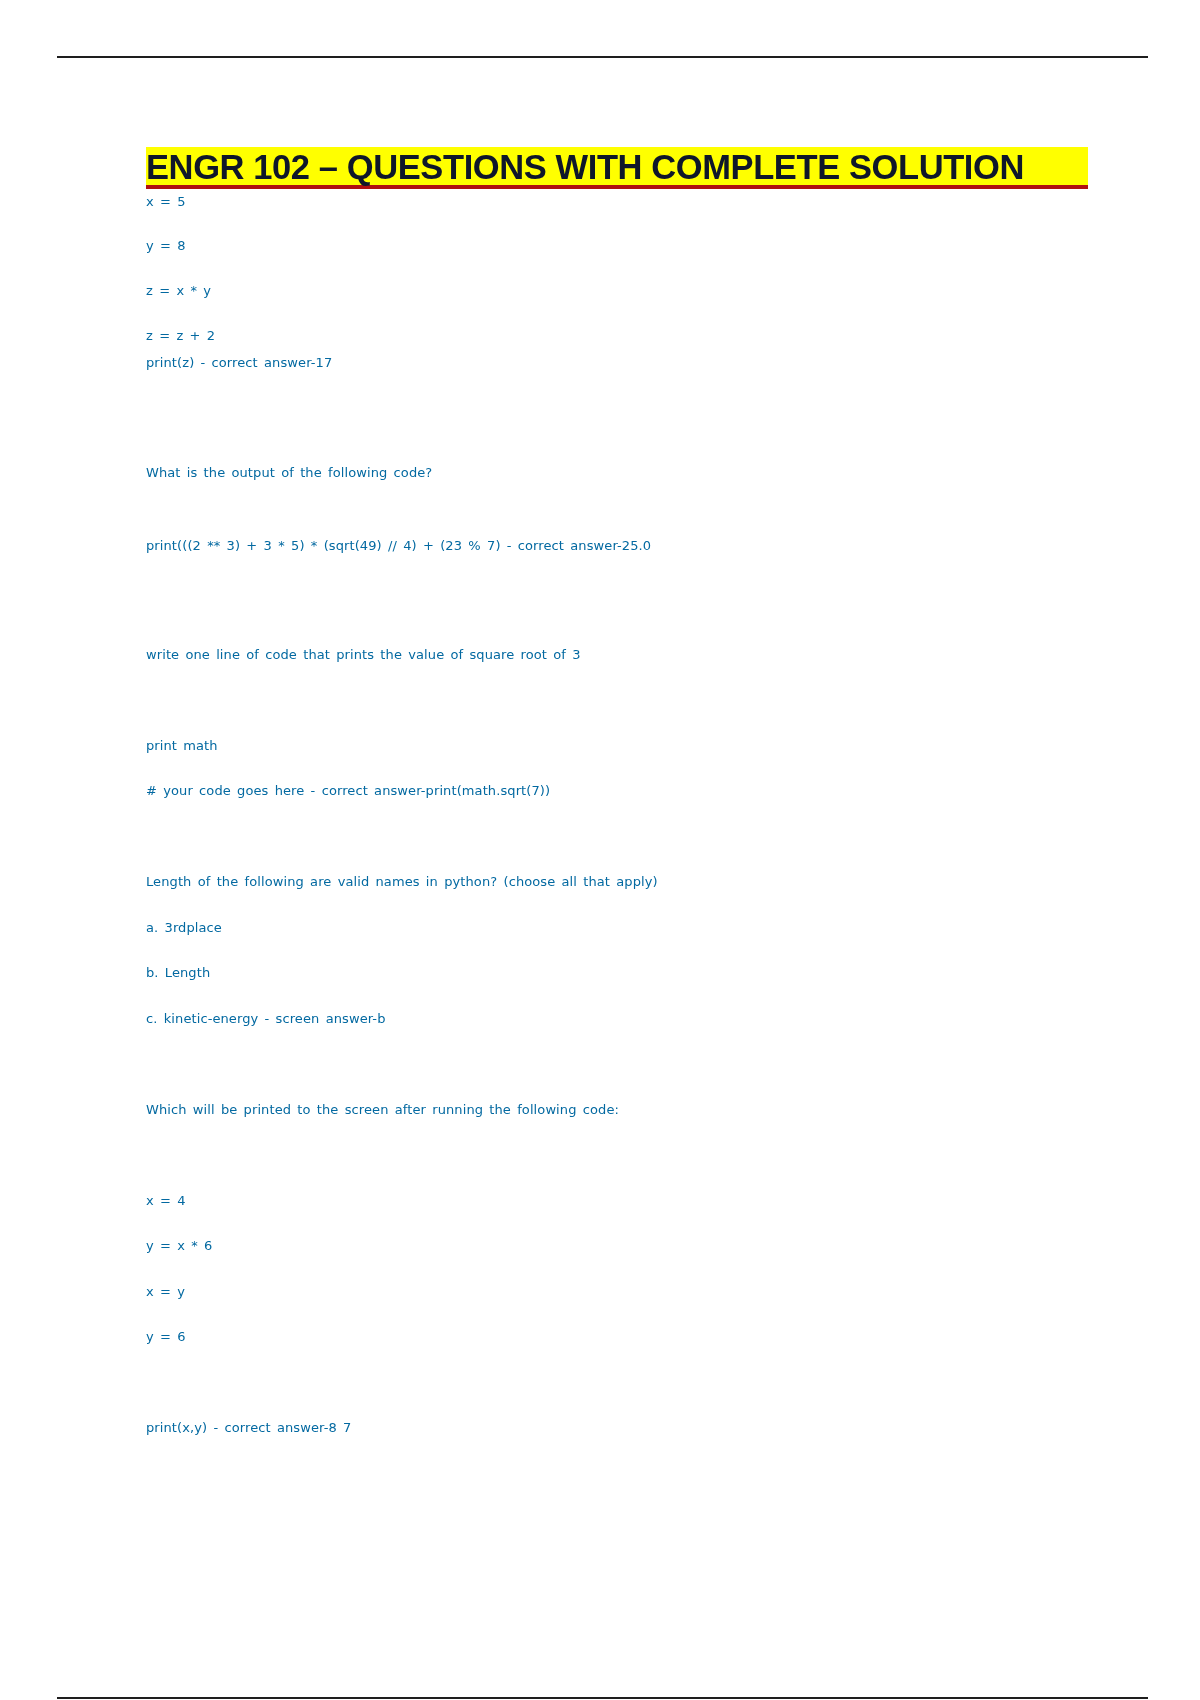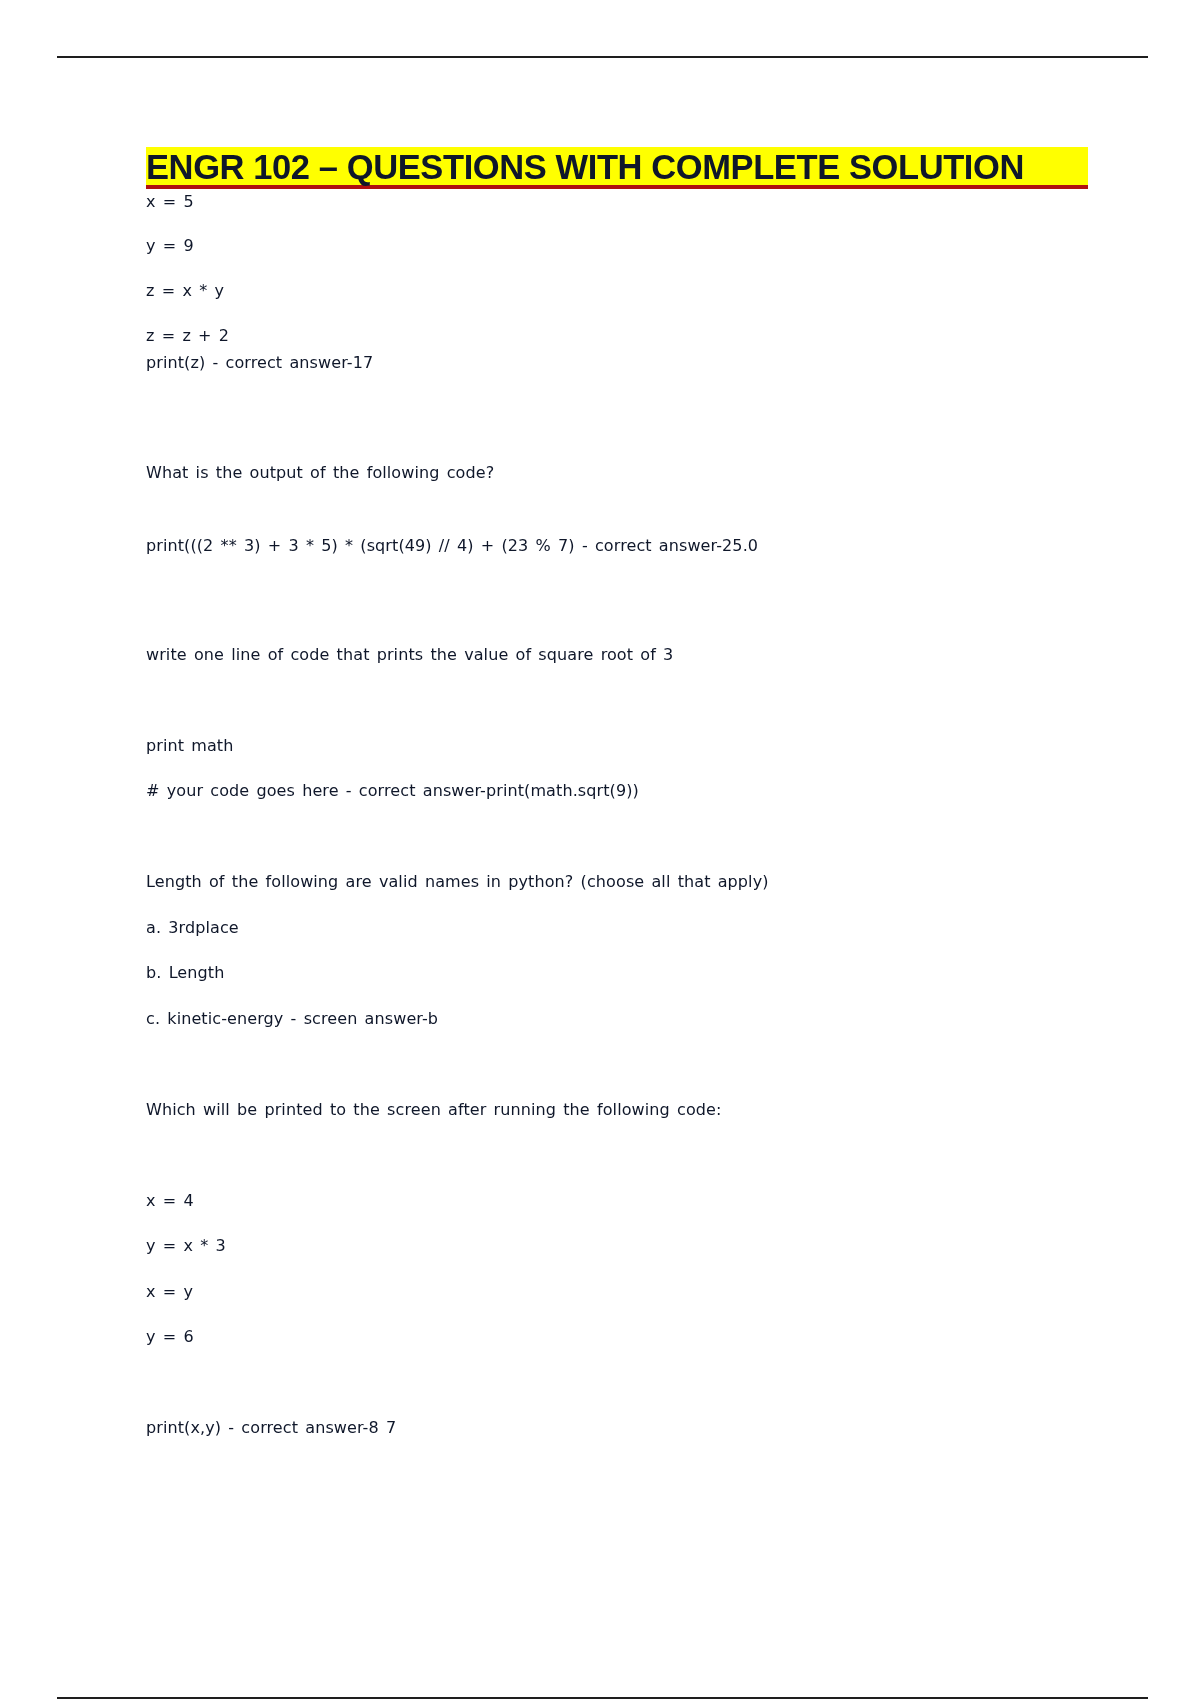--- a/index.html
+++ b/index.html
@@ -6,50 +6,50 @@
   body { width: 1200px; height: 1700px; position: relative; overflow: hidden;
          font-family: "Liberation Sans", "DejaVu Sans", sans-serif; color: #1a1a1a; }
   .rule { position: absolute; left: 57px; width: 1091px; height: 2px; background: #1e1e1e; }
   .rule.top { top: 56px; }
   .rule.bottom { top: 1697px; }
   .title-banner { position: absolute; left: 146px; top: 147px; width: 942px; height: 38px;
                   background: #ffff00; border-bottom: 4px solid #b01010; box-sizing: content-box; }
   .title-text { position: absolute; left: 0; top: 0; width: 100%; height: 51px; line-height: 40px;
                 font-family: "Liberation Sans", sans-serif; font-weight: bold; font-size: 34.5px;
                 color: #0f172a; letter-spacing: -0.4px; white-space: nowrap; text-align: left; }
-  .line { position: absolute; left: 146px; font-size: 16px; line-height: 22px; white-space: nowrap;
-          font-family: "DejaVu Sans", sans-serif; color: #0f172a; letter-spacing: 0.1px; word-spacing: 2px; }
+  .line { position: absolute; left: 146px; font-size: 13px; line-height: 22px; white-space: nowrap;
+          font-family: "DejaVu Sans", sans-serif; color: #0369a1; letter-spacing: 0.1px; word-spacing: 2px; }
 </style>
 </head>
 <body>
 
 <div class="rule top"></div>
 
 <div class="title-banner">
   <div class="title-text">ENGR 102 – QUESTIONS WITH COMPLETE SOLUTION</div>
 </div>
 
 <div class="line" style="top:191px">x = 5</div>
-<div class="line" style="top:235px">y = 9</div>
+<div class="line" style="top:235px">y = 8</div>
 <div class="line" style="top:280px">z = x * y</div>
 <div class="line" style="top:325px">z = z + 2</div>
 <div class="line" style="top:352px">print(z) - correct answer-17</div>
 
 <div class="line" style="top:462px">What is the output of the following code?</div>
 <div class="line" style="top:535px">print(((2 ** 3) + 3 * 5) * (sqrt(49) // 4) + (23 % 7) - correct answer-25.0</div>
 
 <div class="line" style="top:644px">write one line of code that prints the value of square root of 3</div>
 <div class="line" style="top:735px">print math</div>
-<div class="line" style="top:780px"># your code goes here - correct answer-print(math.sqrt(9))</div>
+<div class="line" style="top:780px"># your code goes here - correct answer-print(math.sqrt(7))</div>
 
 <div class="line" style="top:871px">Length of the following are valid names in python? (choose all that apply)</div>
 <div class="line" style="top:917px">a. 3rdplace</div>
 <div class="line" style="top:962px">b. Length</div>
 <div class="line" style="top:1008px">c. kinetic-energy - screen answer-b</div>
 
 <div class="line" style="top:1099px">Which will be printed to the screen after running the following code:</div>
 <div class="line" style="top:1190px">x = 4</div>
-<div class="line" style="top:1235px">y = x * 3</div>
+<div class="line" style="top:1235px">y = x * 6</div>
 <div class="line" style="top:1281px">x = y</div>
 <div class="line" style="top:1326px">y = 6</div>
 <div class="line" style="top:1417px">print(x,y) - correct answer-8 7</div>
 
 <div class="rule bottom"></div>
 
 </body></html>

